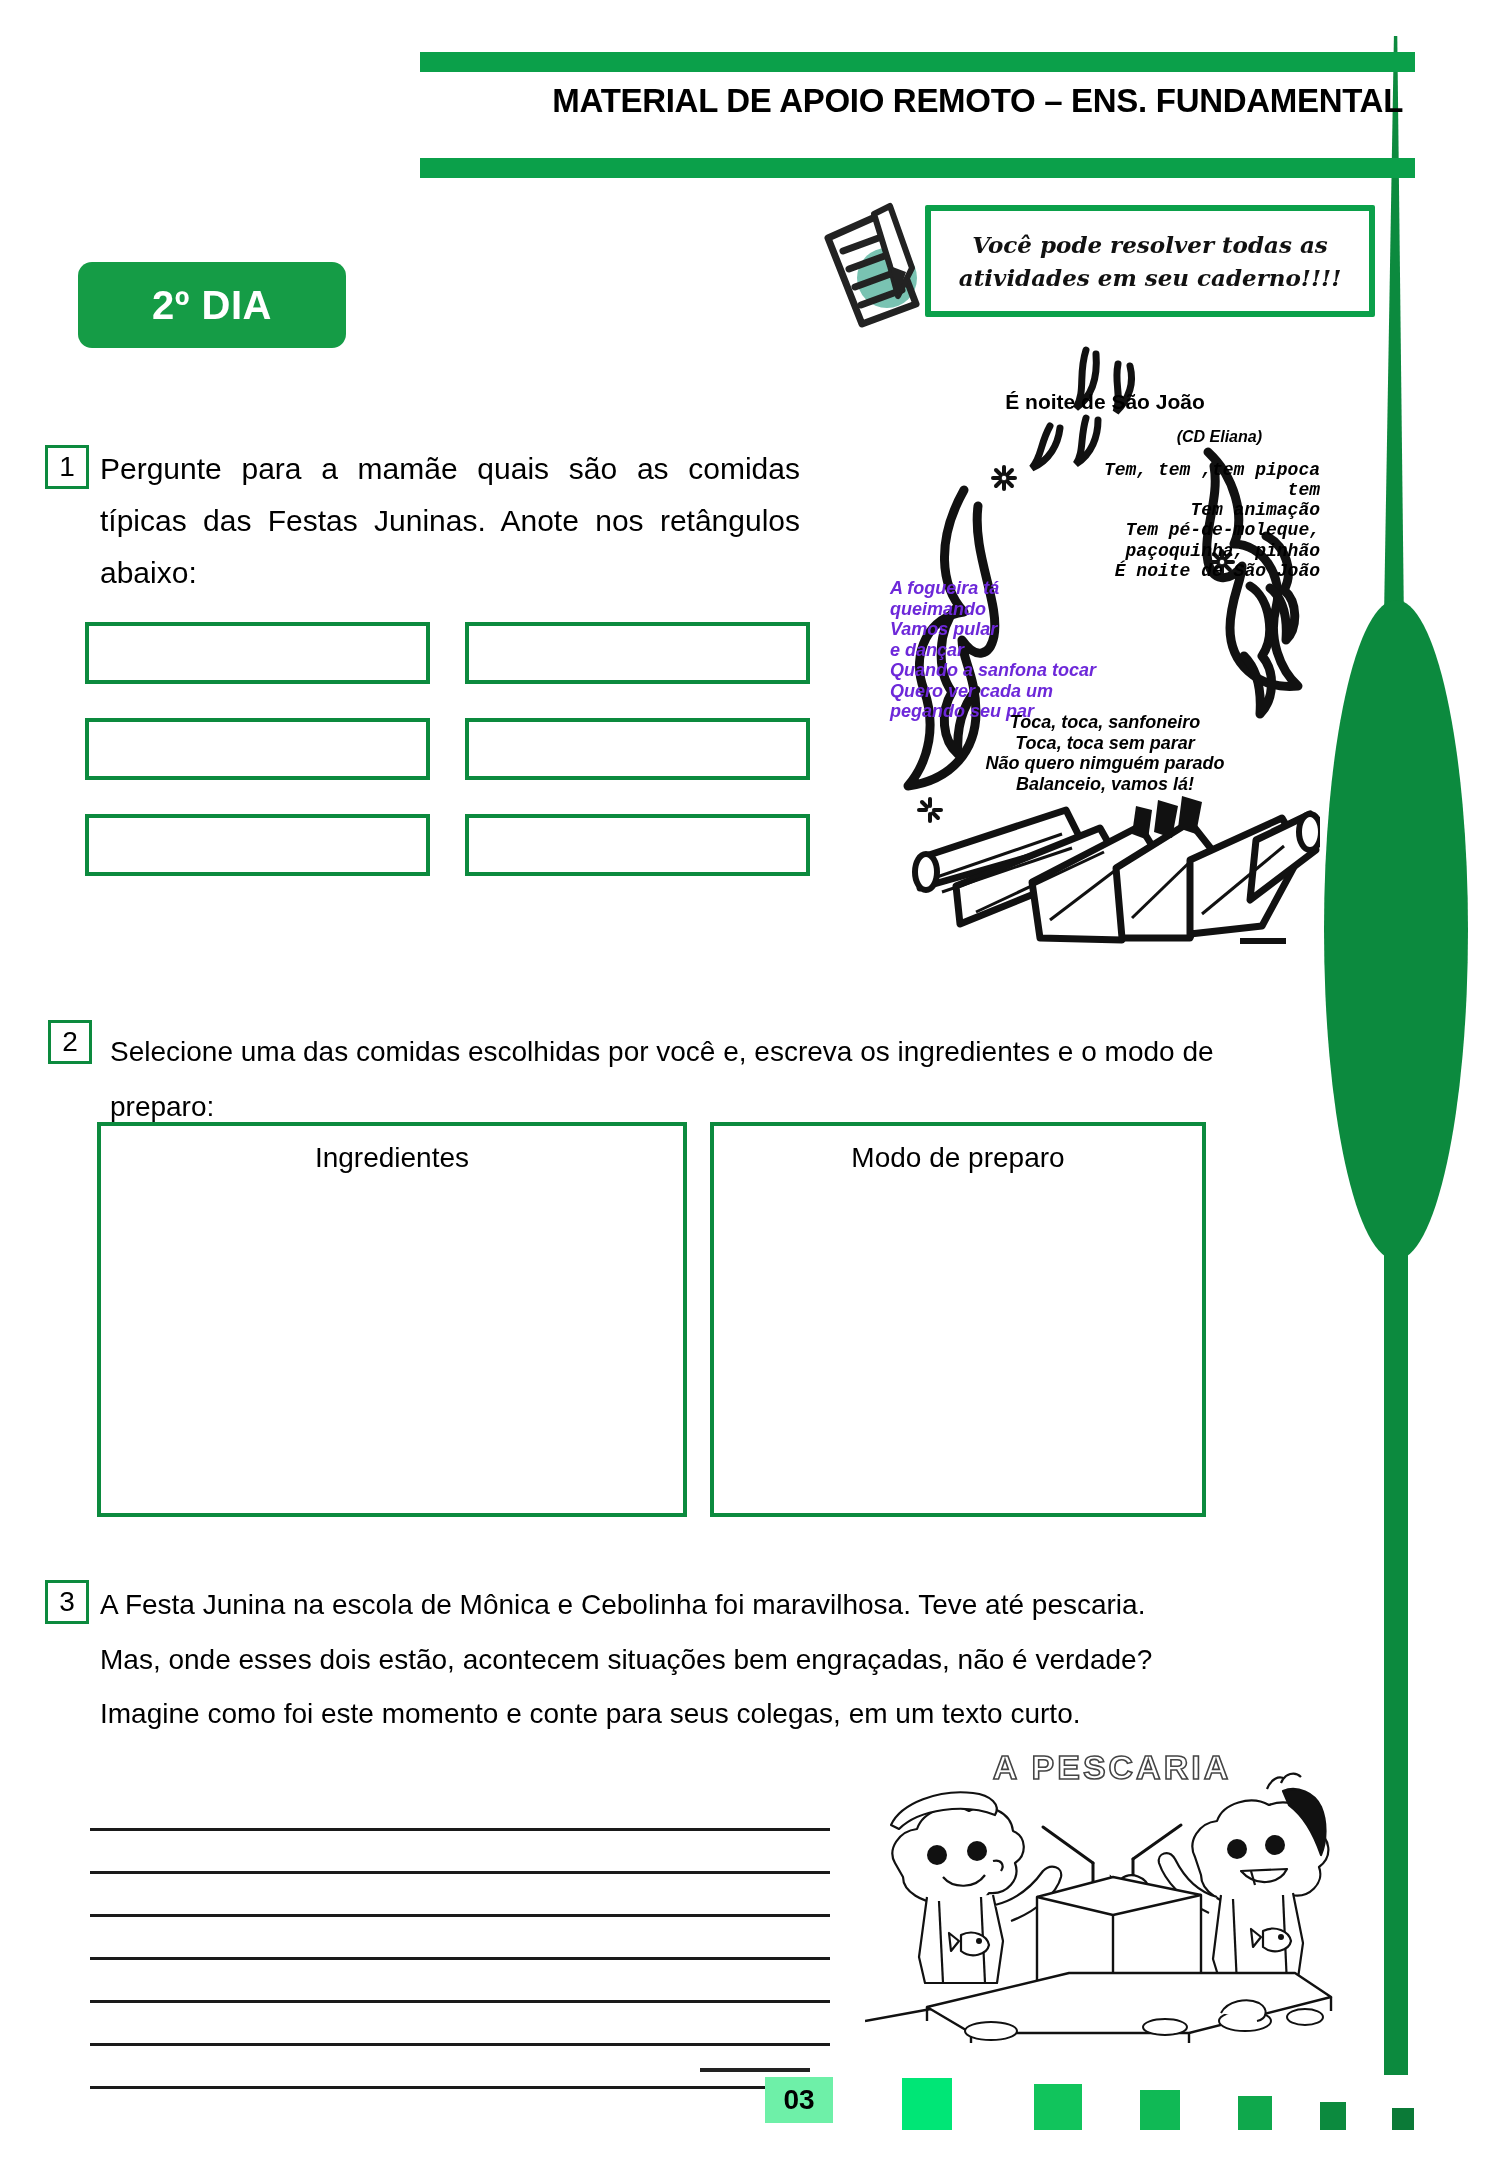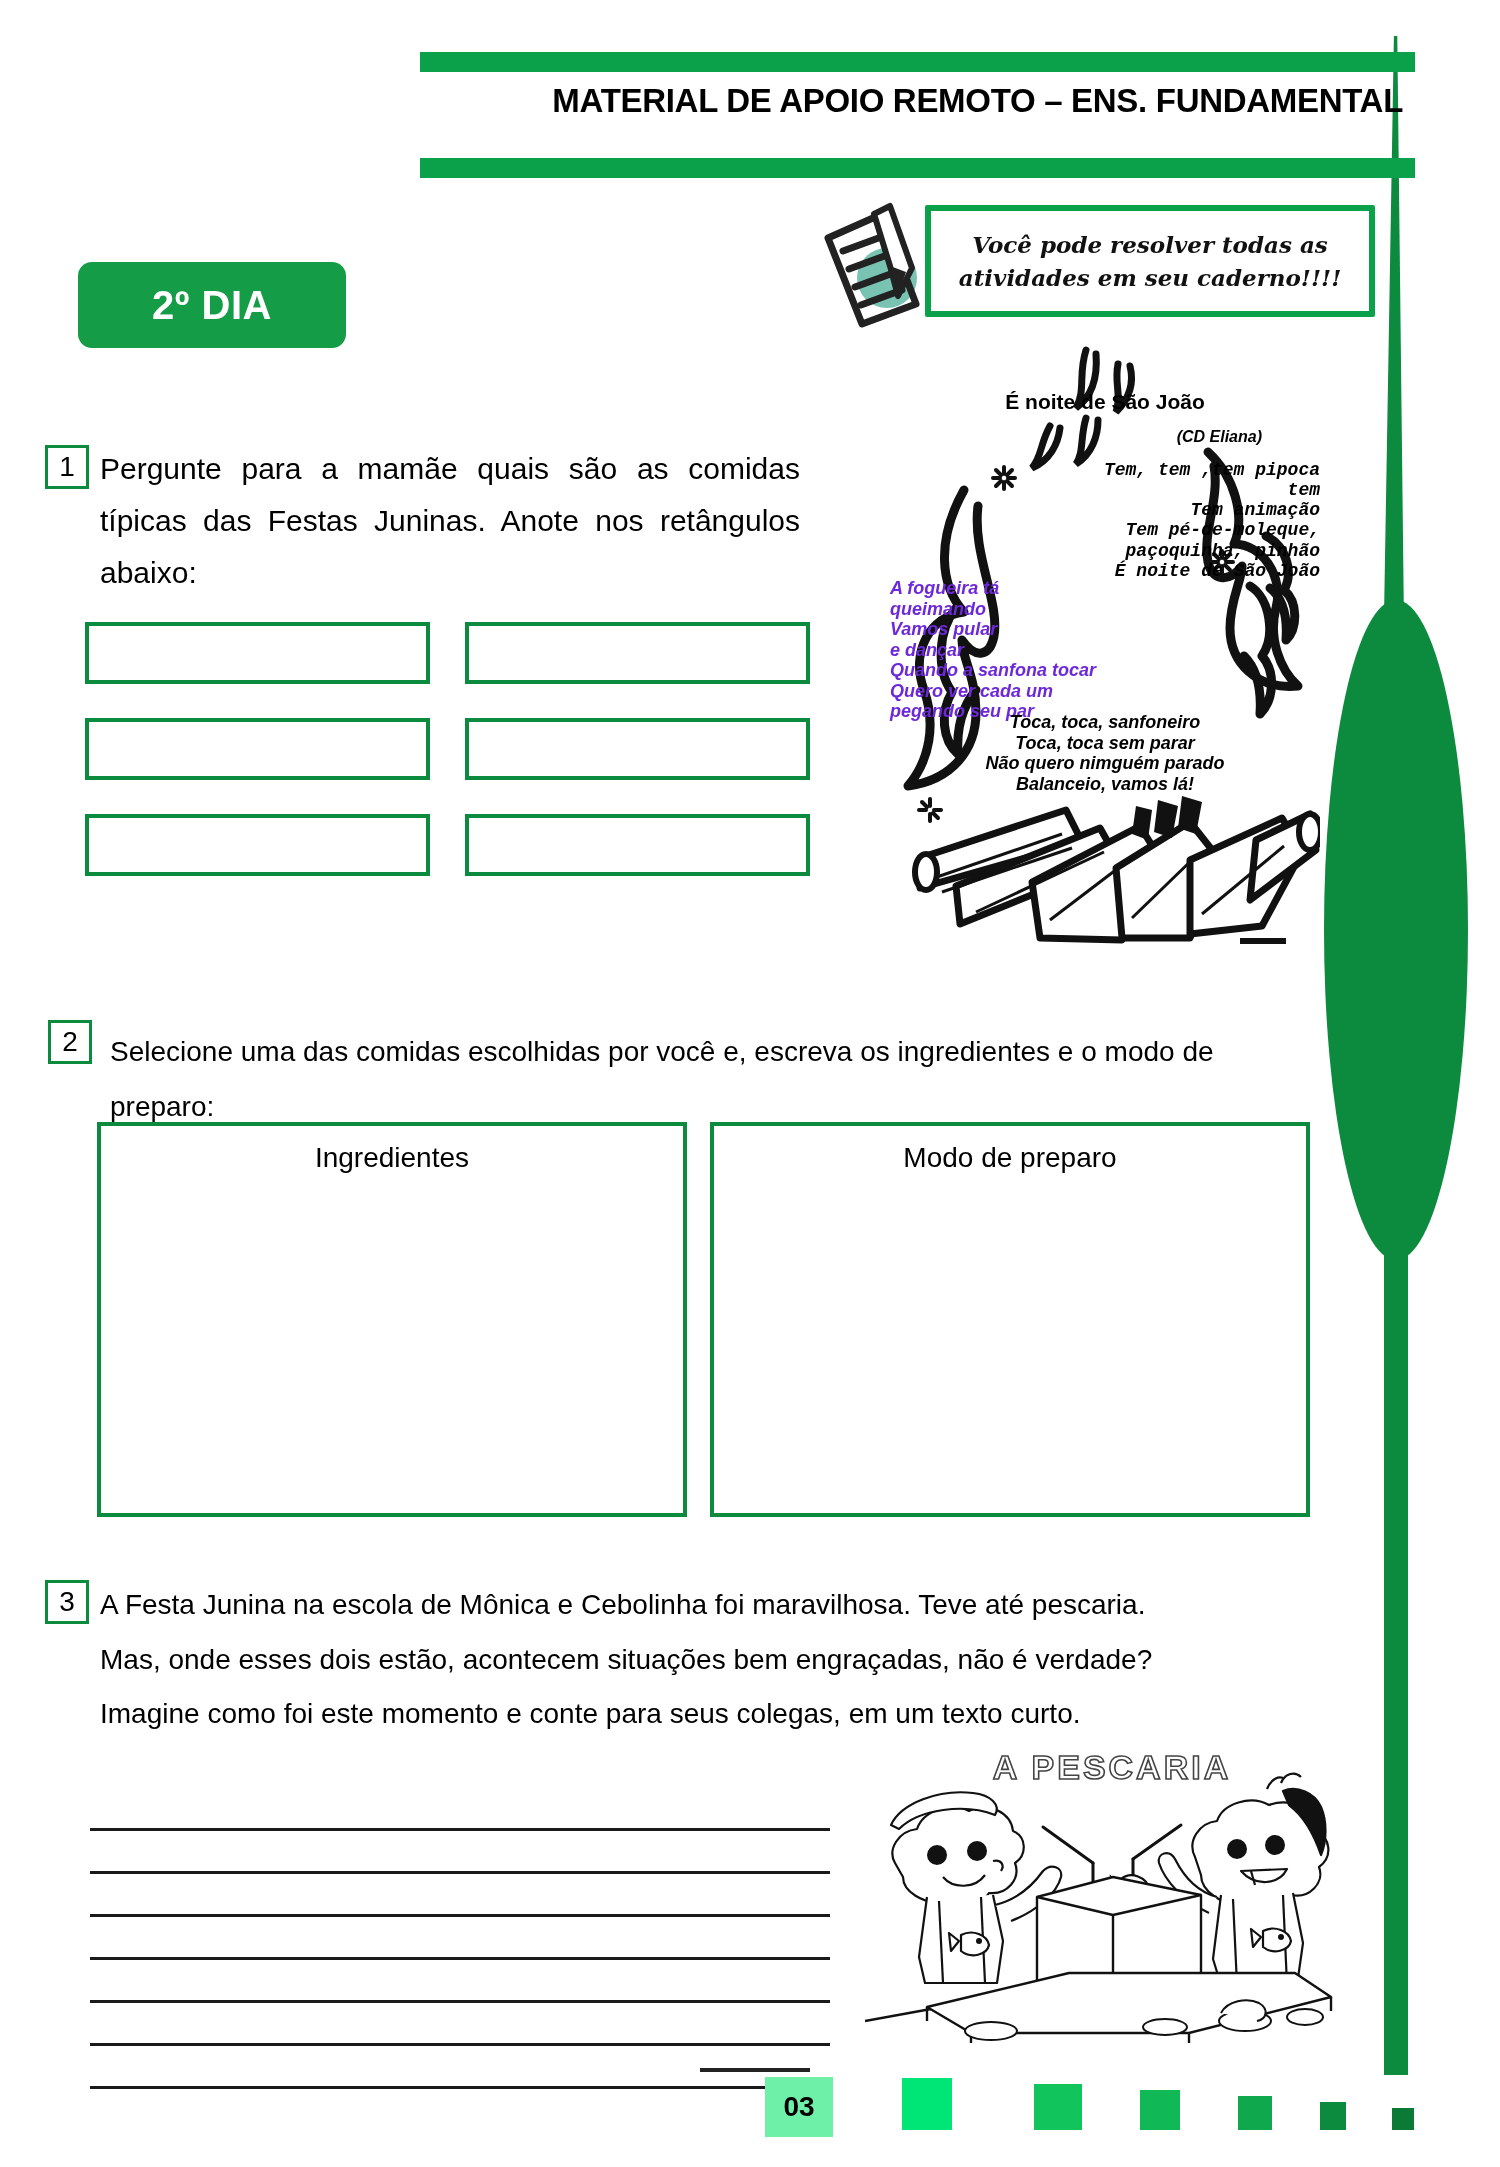--- a/index.html
+++ b/index.html
@@ -106,21 +106,21 @@
 
   
   .recipe-box {
     position: absolute; border: 4px solid #0c8a3e; background: #fff;
   }
   .recipe-label {
     position: absolute; width: 100%; top: 16px; text-align: center;
     font-size: 28px; color: #000;
   }
   #box-ing  { left: 97px;  top: 1122px; width: 590px; height: 395px; }
-  #box-modo { left: 710px; top: 1122px; width: 600px; height: 395px; }
+  #box-modo { left: 710px; top: 1122px; width: 496px; height: 395px; }
 
   
   .wline {
     position: absolute; left: 90px; width: 740px; height: 0;
     border-top: 3px solid #1a1a1a;
   }
 
   
   .art { position: absolute; }
   #bonfire { left: 890px; top: 340px; width: 430px; height: 630px; }
@@ -159,21 +159,21 @@
     font-family: "Liberation Sans", sans-serif;
   }
 
   
   .foot-rule {
     position: absolute; left: 700px; top: 2068px;
     width: 110px; height: 0; border-top: 4px solid #222;
   }
   .page-num {
     position: absolute; left: 765px; top: 2077px;
-    width: 68px; height: 60px; background: #6ef0a8;
+    width: 68px; height: 46px; background: #6ef0a8;
     display: flex; align-items: center; justify-content: center;
     font-size: 28px; font-weight: bold; color: #000;
   }
   .sq { position: absolute; }
 </style>
 </head>
 <body>
 
 <div id="page">
 

